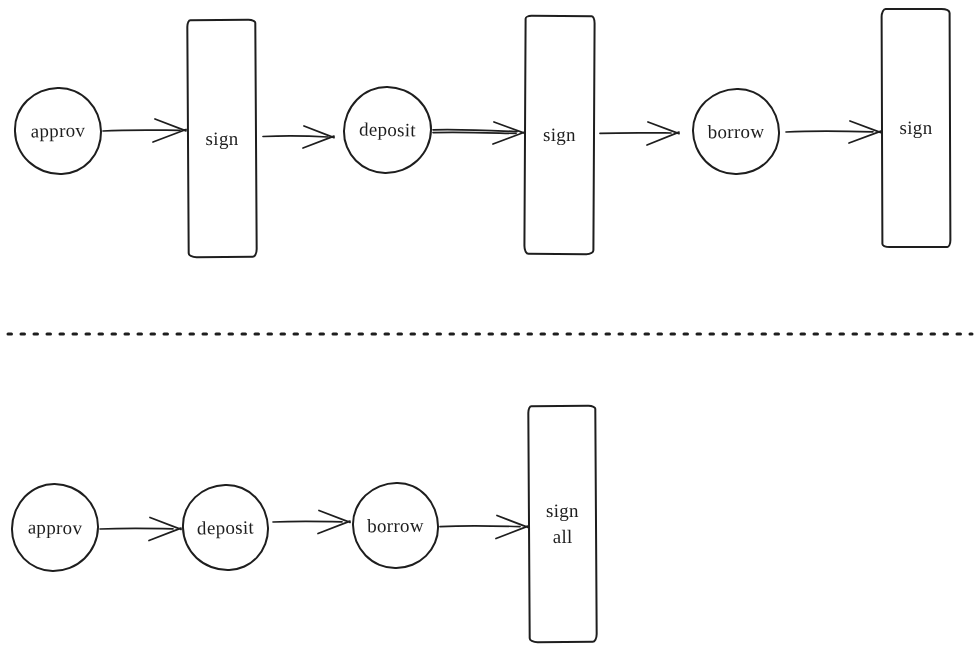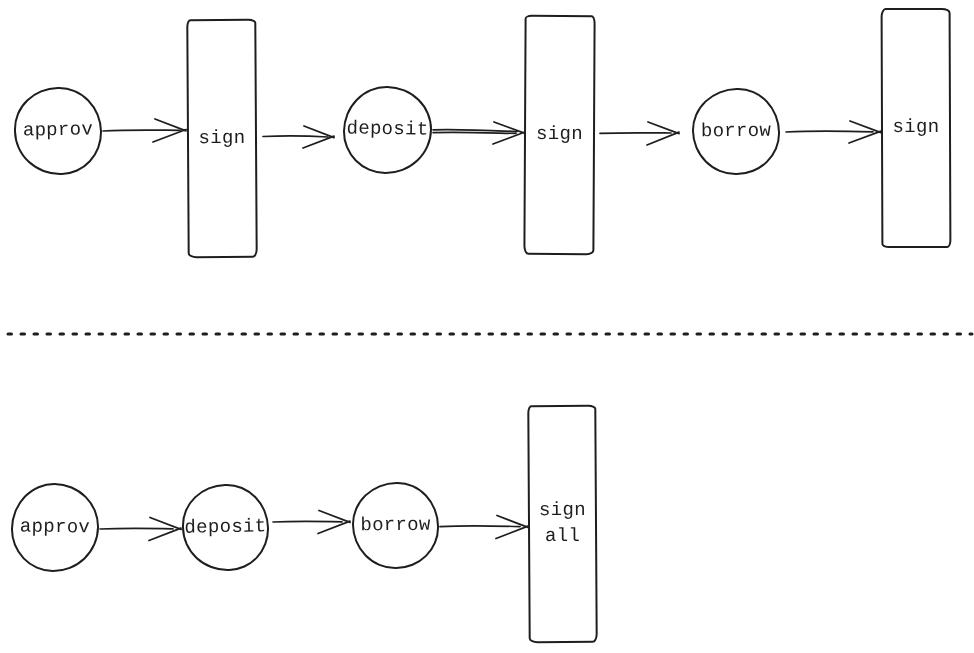--- a/index.html
+++ b/index.html
@@ -7,21 +7,21 @@
     --bg: #ffffff;
   }
   * { box-sizing: border-box; }
   html, body { margin: 0; padding: 0; background: var(--bg); }
   .canvas {
     position: relative;
     width: 974px;
     height: 653px;
     background: var(--bg);
     overflow: hidden;
-    font-family: Liberation Mono, monospace;
+    font-family: Liberation Serif, serif;
     color: var(--ink);
   }
   .layer {
     position: absolute;
     left: 0; top: 0;
     width: 974px; height: 653px;
   }
   .layer path, .layer line {
     fill: none;
     stroke: var(--ink);

